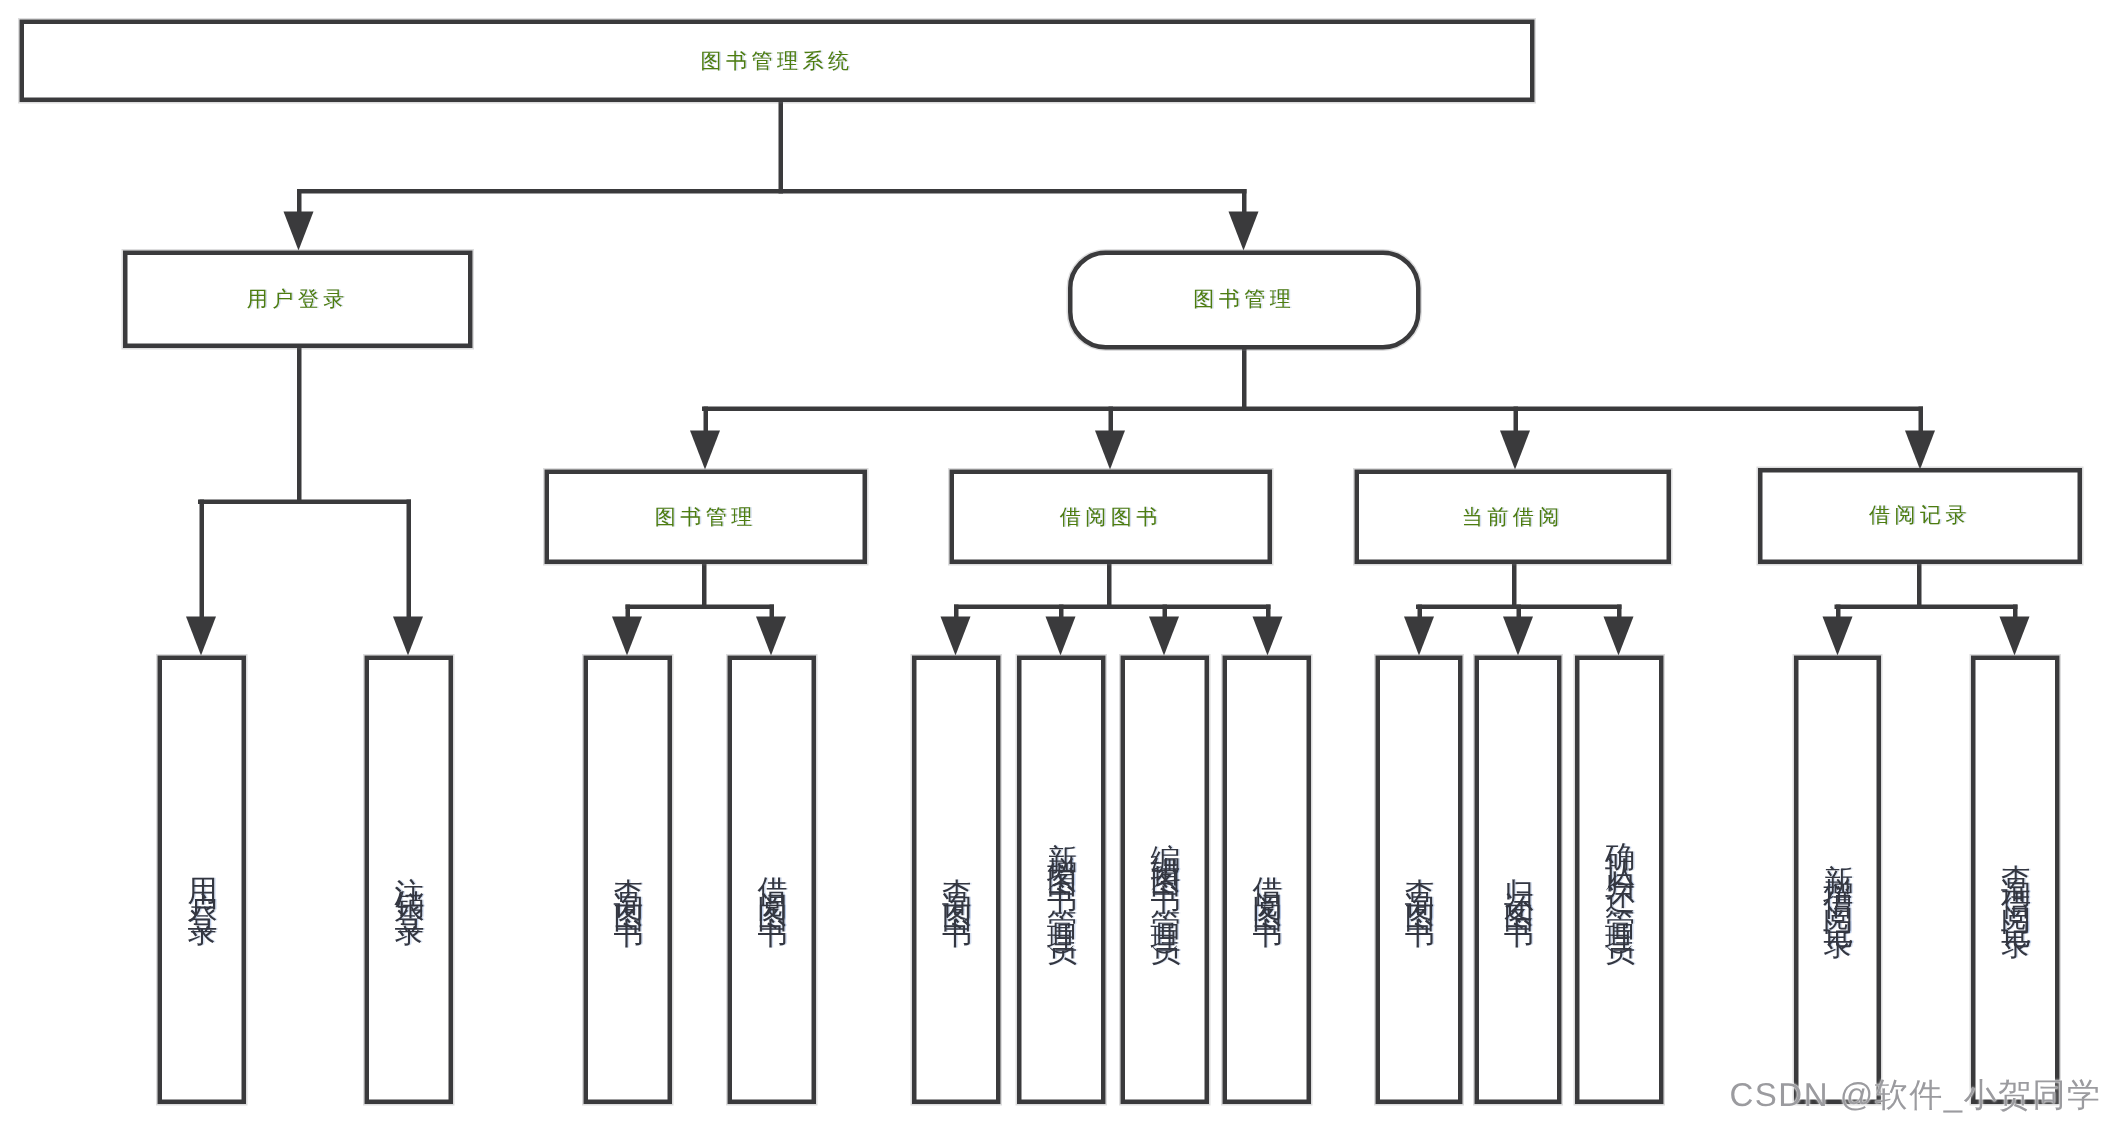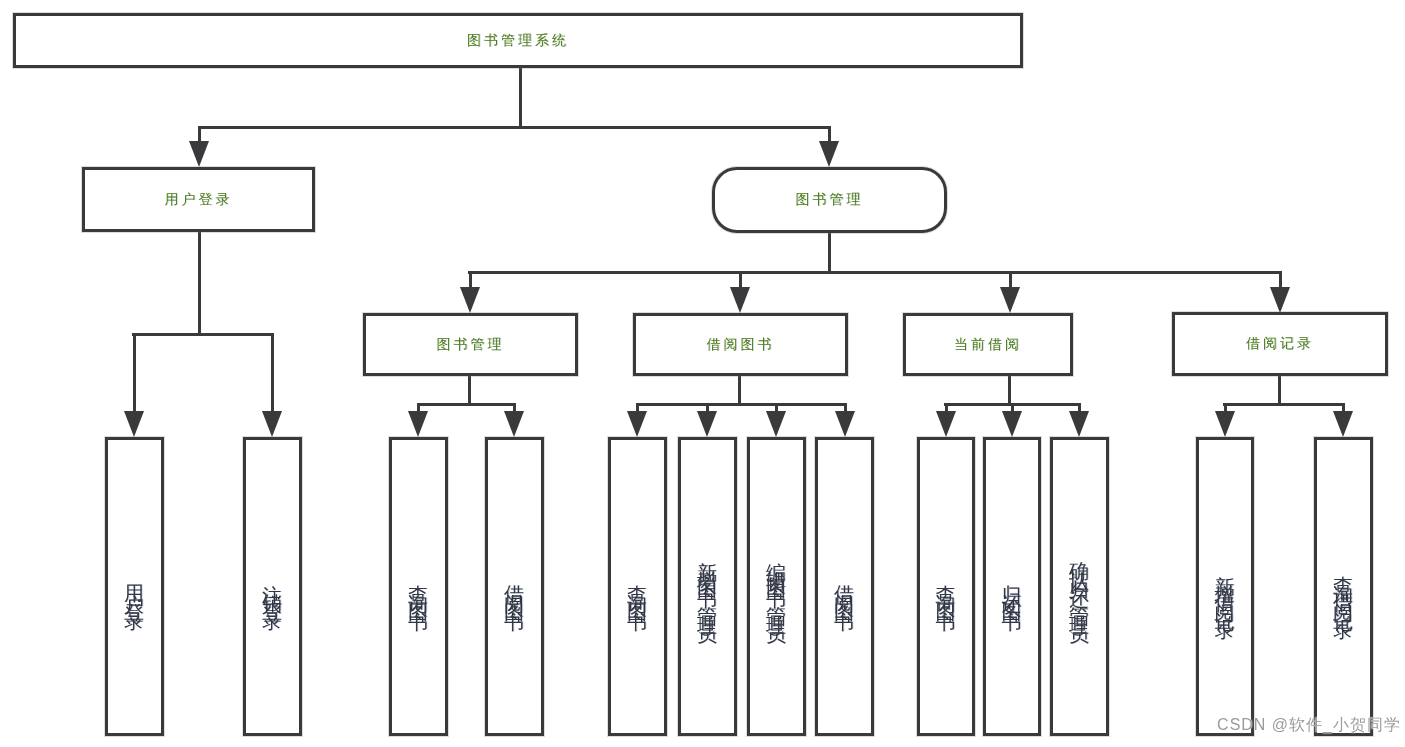--- a/index.html
+++ b/index.html
@@ -21,21 +21,21 @@
     writing-mode:vertical-rl;color:#333640;font-size:20px;letter-spacing:9px;
     text-shadow:1px 0 0 rgba(90,130,200,0.25);line-height:1;
   }
   .line{position:absolute;background:#3a3a3c;}
   .arrowhead{
     position:absolute;width:0;height:0;
     border-left:10px solid transparent;border-right:10px solid transparent;
     border-top:26px solid #3a3a3c;
   }
   .watermark{
-    position:absolute;right:4px;top:715px;font-size:16px;color:#9b9b9f;
+    position:absolute;right:4px;top:715px;font-size:22px;color:#9b9b9f;
     text-shadow:0 0 2px #ffffff,0 0 1px #ffffff;letter-spacing:1px;z-index:5;
   }
 </style>
 </head>
 <body>
 
 <div class="canvas">
 
   <div class="line" style="left:519px;top:68px;width:3px;height:61px;"></div>
   <div class="line" style="left:198px;top:126px;width:633px;height:3px;"></div>
@@ -106,21 +106,21 @@
   <div class="box" style="left:712px;top:167px;width:235px;height:66px;border-radius:25px;">
     <span class="label">图书管理</span>
   </div>
 
   <div class="box" style="left:363px;top:313px;width:215px;height:63px;">
     <span class="label">图书管理</span>
   </div>
   <div class="box" style="left:633px;top:313px;width:215px;height:63px;">
     <span class="label">借阅图书</span>
   </div>
-  <div class="box" style="left:903px;top:313px;width:170px;height:63px;">
+  <div class="box" style="left:903px;top:313px;width:211px;height:63px;">
     <span class="label">当前借阅</span>
   </div>
   <div class="box" style="left:1172px;top:312px;width:216px;height:64px;">
     <span class="label">借阅记录</span>
   </div>
 
   <div class="box" style="left:105px;top:437px;width:59px;height:299px;">
     <span class="vtext">用户登录</span>
   </div>
   <div class="box" style="left:243px;top:437px;width:59px;height:299px;">

